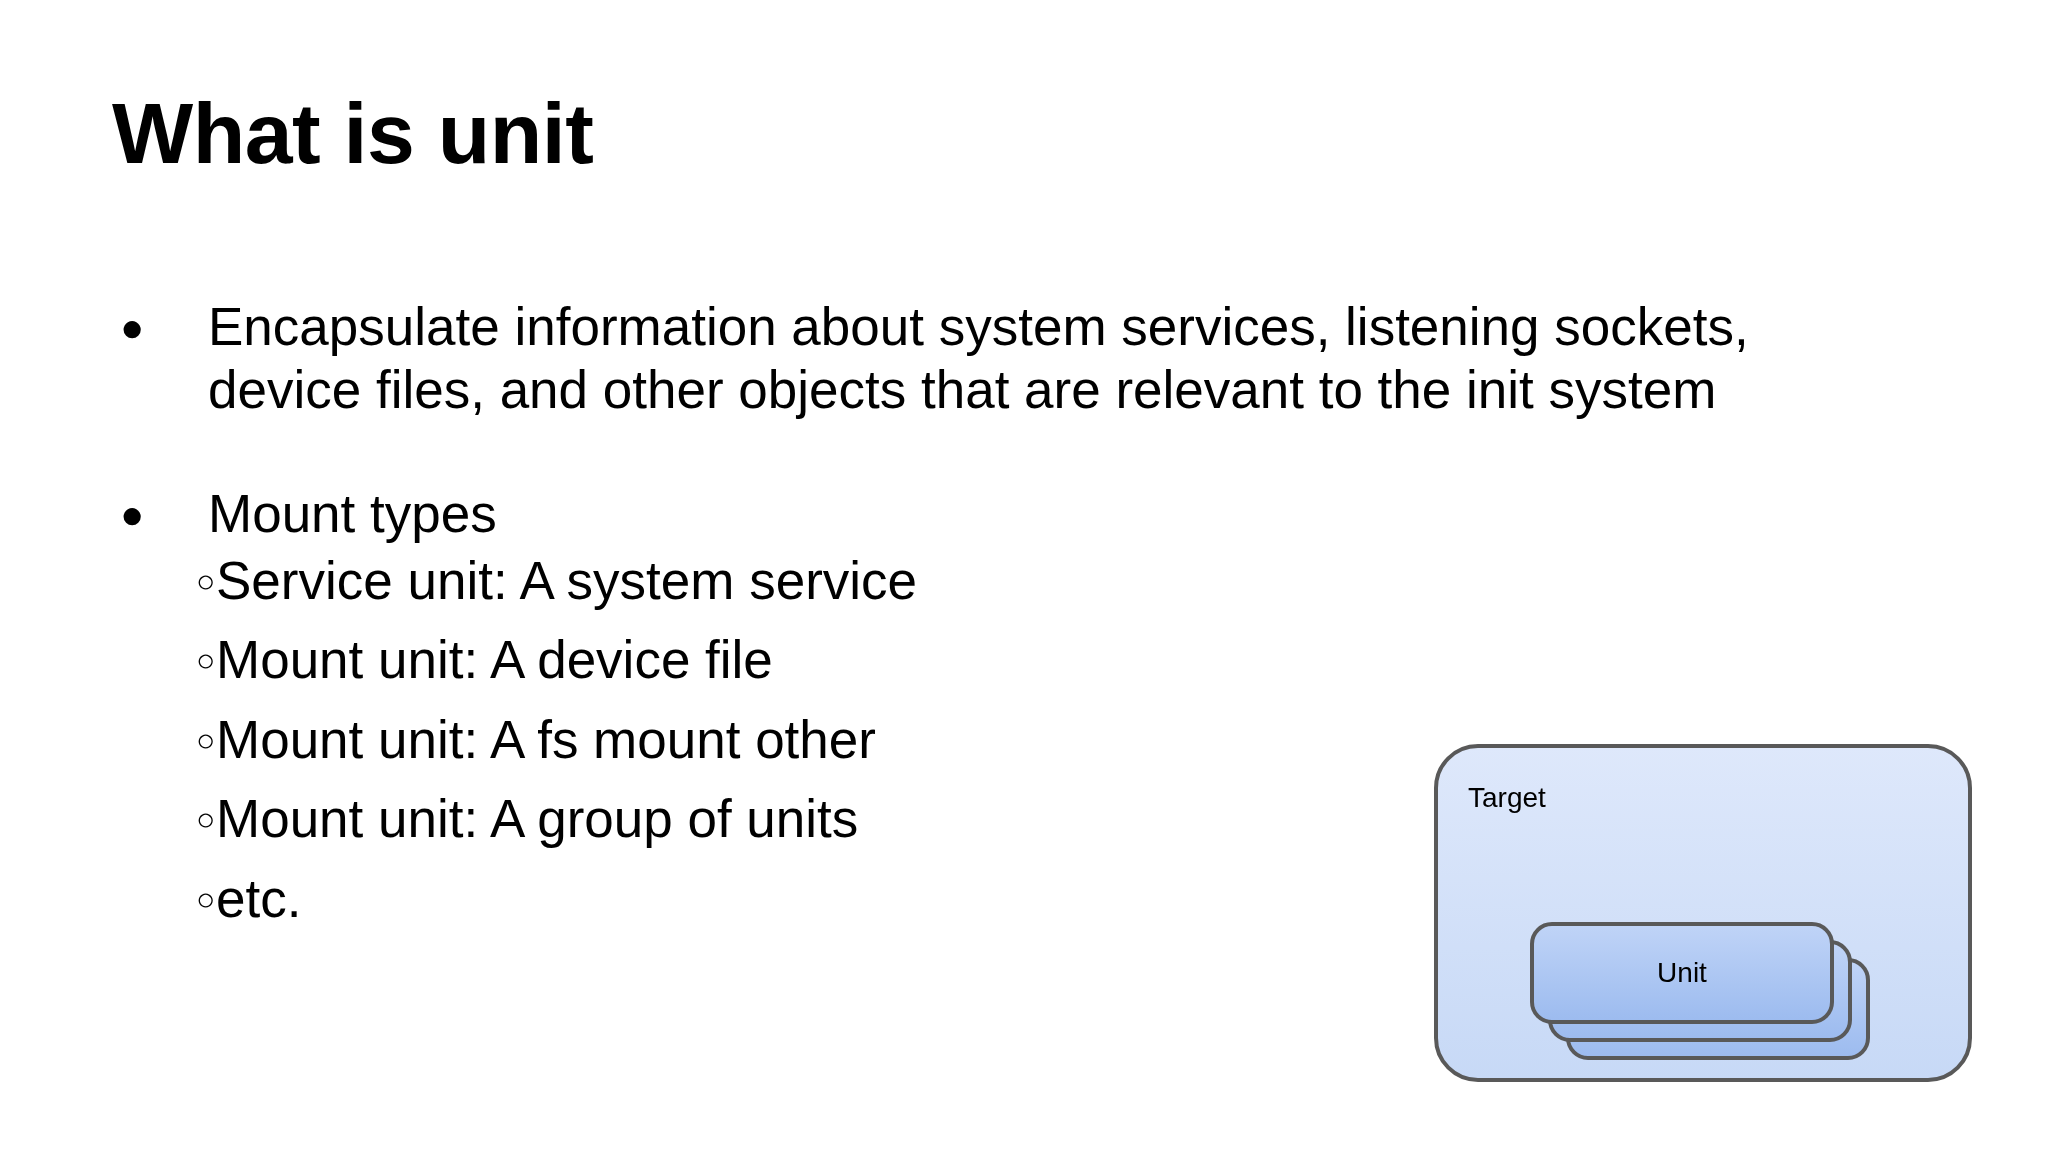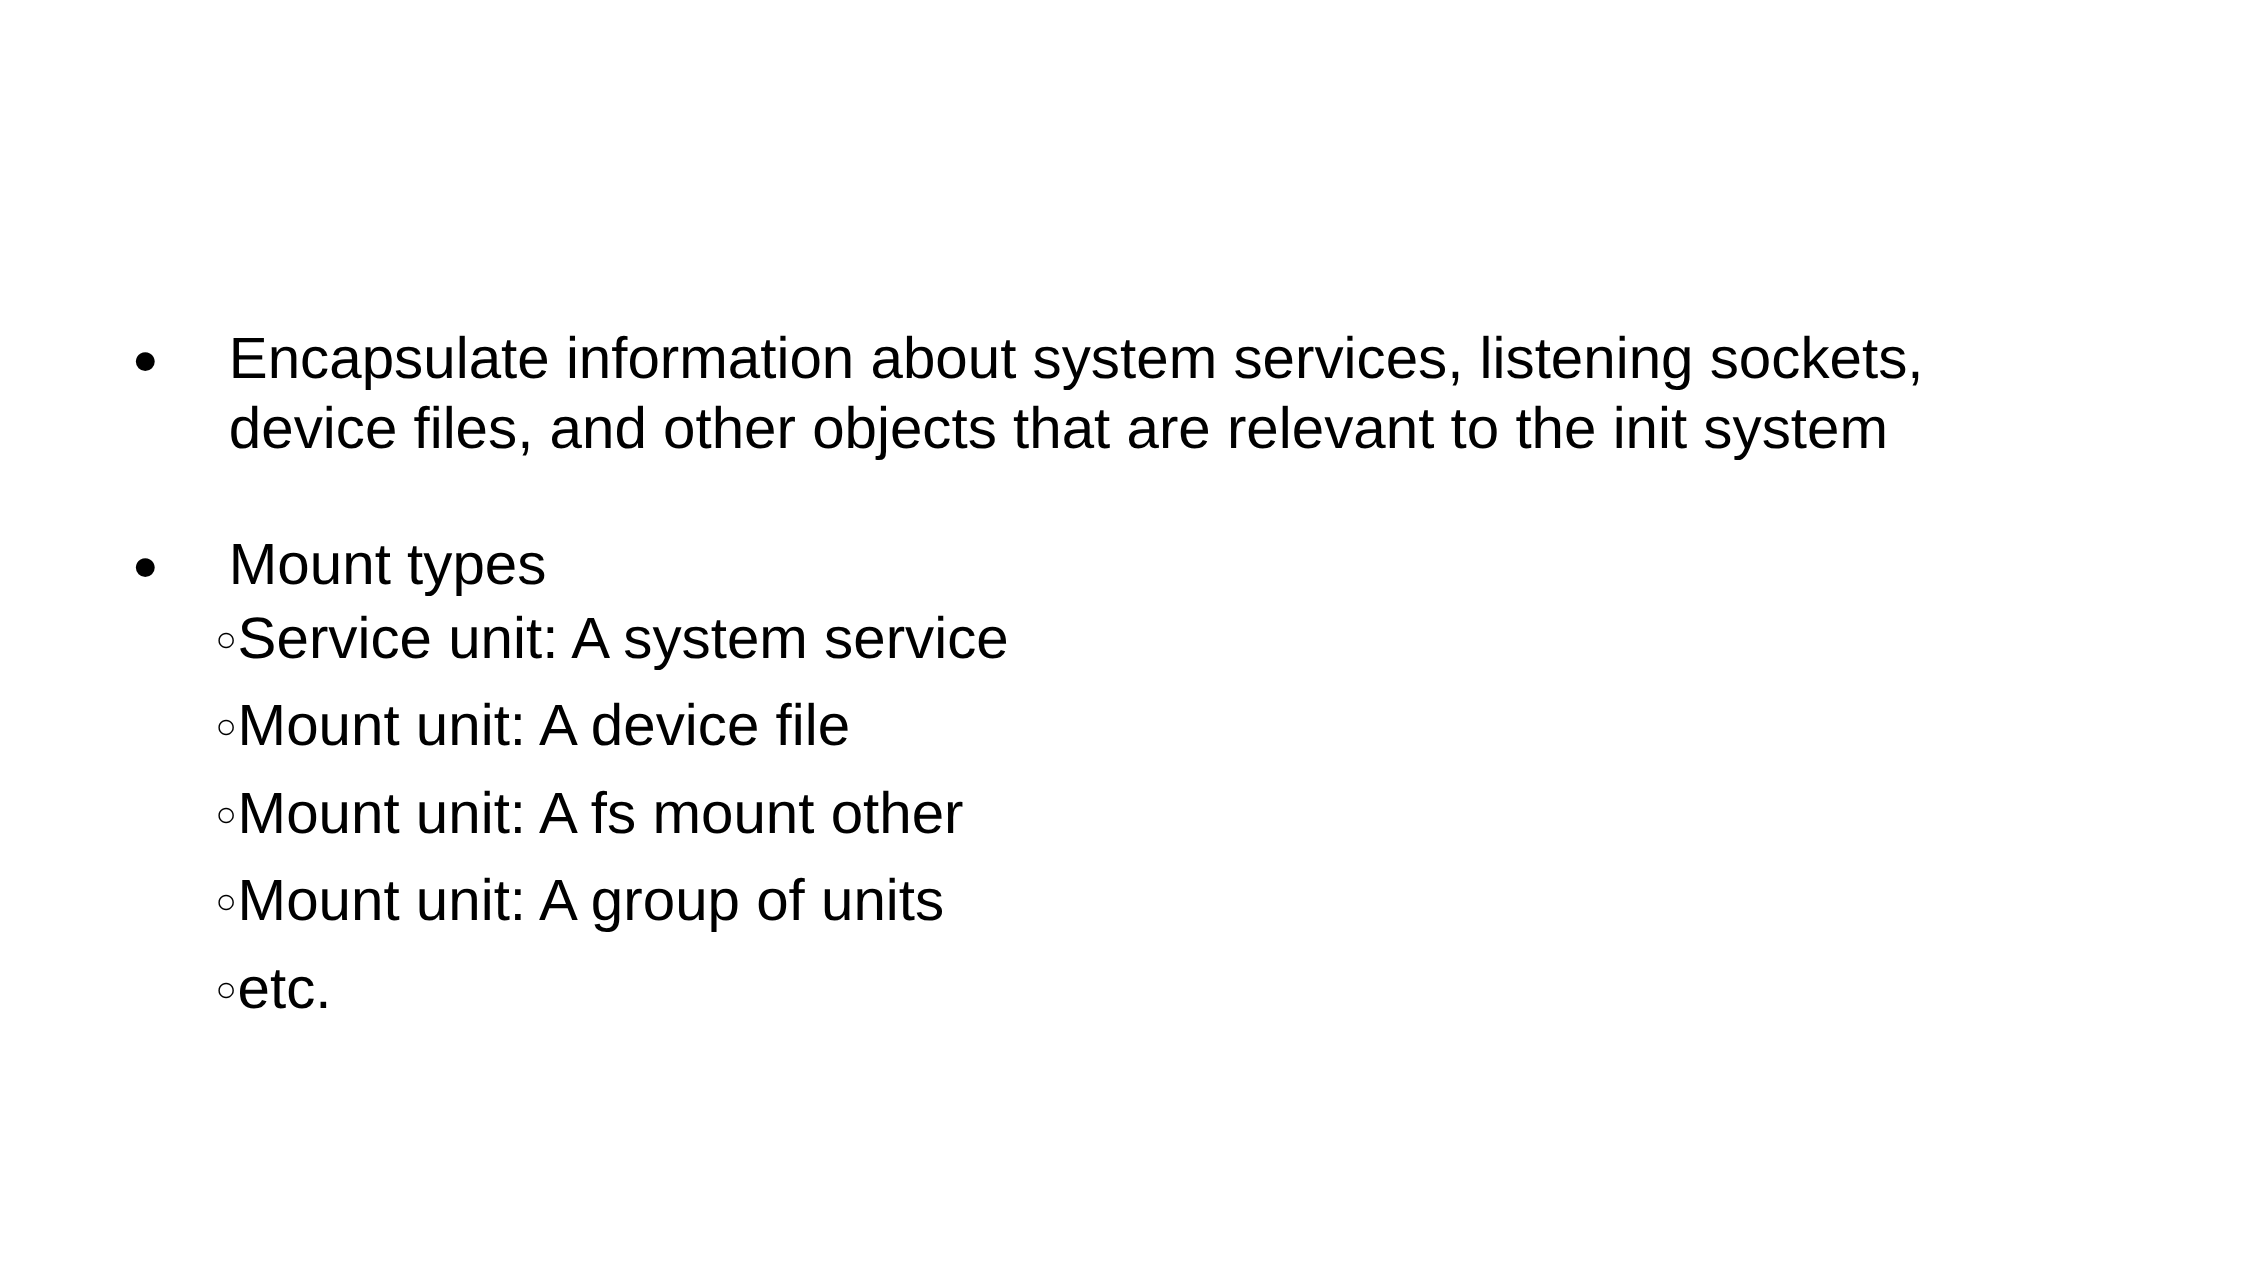--- a/index.html
+++ b/index.html
@@ -112,20 +112,21 @@
     fill: #000000;
   }
   .diag-label-target { font-size: 28px; }
   .diag-label-unit   { font-size: 28px; }
 </style>
 </head>
 <body>
 
 <div class="slide">
 
+  <div class="slide-title">What is unit</div>
 
   <div class="body-area">
 
     <div class="bullet-block">
       <div class="l1-item">
         <span class="l1-marker">●</span>
         <span class="l1-text">Encapsulate information about system services, listening sockets, device files, and other objects that are relevant to the init system</span>
       </div>
     </div>
 
@@ -156,14 +157,38 @@
         </div>
         <div class="l2-item">
           <span class="l2-marker">○</span>
           <span class="l2-text">etc.</span>
         </div>
       </div>
     </div>
 
   </div>
 
+  <div class="diagram">
+    <svg viewBox="0 0 546 346" xmlns="http://www.w3.org/2000/svg">
+      <defs>
+        <linearGradient id="gradOuter" x1="0" y1="0" x2="0" y2="1">
+          <stop offset="0%" stop-color="#dee8fb"></stop>
+          <stop offset="100%" stop-color="#c7d9f6"></stop>
+        </linearGradient>
+        <linearGradient id="gradUnit" x1="0" y1="0" x2="0" y2="1">
+          <stop offset="0%" stop-color="#c0d4f7"></stop>
+          <stop offset="100%" stop-color="#9cbbef"></stop>
+        </linearGradient>
+      </defs>
+
+      <rect x="4" y="4" width="534" height="334" rx="42" ry="42" fill="url(#gradOuter)" stroke="#595959" stroke-width="4"></rect>
+
+      <rect x="136" y="218" width="300" height="98" rx="20" ry="20" fill="url(#gradUnit)" stroke="#595959" stroke-width="4"></rect>
+      <rect x="118" y="200" width="300" height="98" rx="20" ry="20" fill="url(#gradUnit)" stroke="#595959" stroke-width="4"></rect>
+      <rect x="100" y="182" width="300" height="98" rx="20" ry="20" fill="url(#gradUnit)" stroke="#595959" stroke-width="4"></rect>
+
+      <text class="diag-label diag-label-target" x="36" y="58" text-anchor="start" dominant-baseline="middle">Target</text>
+
+      <text class="diag-label diag-label-unit" x="250" y="233" text-anchor="middle" dominant-baseline="middle">Unit</text>
+    </svg>
+  </div>
 
 </div>
 
 </body></html>

